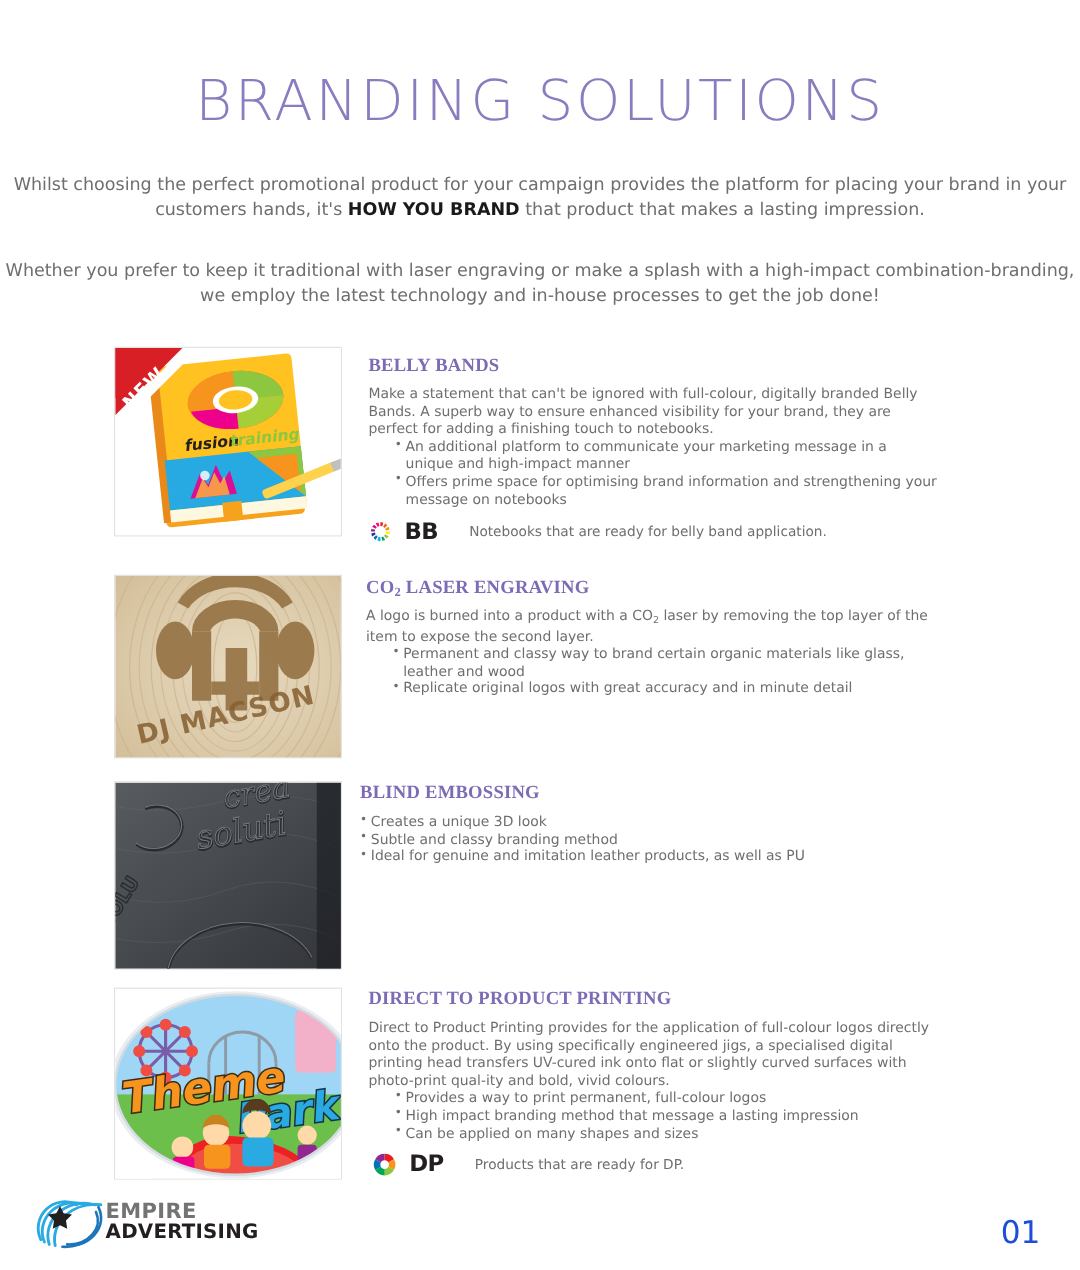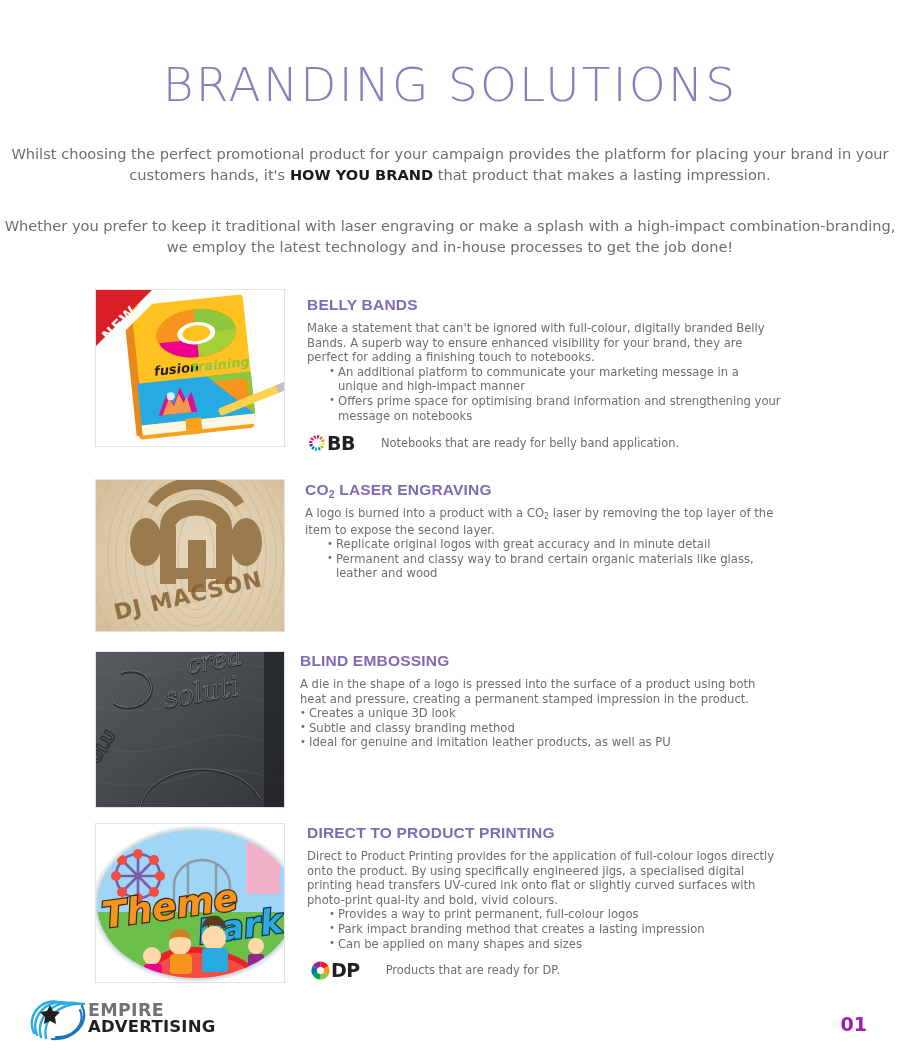--- a/index.html
+++ b/index.html
@@ -58,21 +58,21 @@
   }
   .body-col {
     position: absolute;
   }
   .sec-head {
     font-size: 15.5px;
     font-weight: bold;
     color: #7d6bb5;
     letter-spacing: 0.2px;
     margin: 0 0 7px 0;
-    font-family: Liberation Sans, sans-serif;
+    font-family: Liberation Serif, serif;
   }
   .sec-head sub {
     font-size: 10.5px;
     vertical-align: baseline;
     position: relative;
     top: 3px;
   }
   .sec-para {
     font-size: 11.6px;
     line-height: 14.6px;
@@ -110,21 +110,21 @@
 
   
   .badge-row {
     position: absolute;
     display: flex;
     align-items: center;
   }
   .badge-mark {
     display: flex;
     align-items: center;
-    gap: 1px;
+    gap: 11px;
   }
   .badge-label {
     font-size: 19px;
     font-weight: bold;
     color: #231f20;
     letter-spacing: -0.5px;
     font-family: "DejaVu Sans", sans-serif;
   }
   .badge-text {
     font-size: 11.4px;
@@ -158,23 +158,23 @@
     font-size: 16.5px;
     font-weight: bold;
     color: #231f20;
     letter-spacing: 0.2px;
     font-family: "DejaVu Sans", sans-serif;
   }
   .page-num {
     position: absolute;
     right: 33px;
     top: 1013px;
-    font-size: 19px;
-    font-weight: bold;
-    color: #a21caf;
+    font-size: 26px;
+    font-weight: normal;
+    color: #1d4ed8;
     font-family: "DejaVu Sans", sans-serif;
   }
 </style>
 </head>
 <body>
 
 <div class="page-title">BRANDING SOLUTIONS</div>
 
 <div class="intro intro-1">
   <span>Whilst choosing the perfect promotional product for your campaign provides the platform for placing your brand in your customers hands, it's </span><b>HOW YOU BRAND</b><span> that product that makes a lasting impression.</span>
@@ -321,22 +321,22 @@
       </g>
       <rect x="0" y="0" width="190" height="153" fill="#000" opacity="0.03"></rect>
     </svg>
   </div>
 </div>
 
 <div class="body-col" style="left:305px; top:481px; width:478px;">
   <div class="sec-head"><span>CO</span><sub>2</sub><span> LASER ENGRAVING</span></div>
   <p class="sec-para"><span>A logo is burned into a product with a CO</span><sub>2</sub><span> laser by removing the top layer of the item to expose the second layer.</span></p>
   <ul class="bullets indented">
+    <li>Permanent and classy way to brand certain organic materials like glass, leather and wood</li>
     <li>Replicate original logos with great accuracy and in minute detail</li>
-    <li>Permanent and classy way to brand certain organic materials like glass, leather and wood</li>
   </ul>
 </div>
 
 <div class="thumb" style="left:95px; top:651px; width:190px; height:157px;">
   <div class="thumb-inner">
     <svg viewBox="0 0 190 157" width="190" height="157" preserveAspectRatio="none">
       <defs>
         <linearGradient id="lea" x1="0" y1="0" x2="1" y2="1">
           <stop offset="0%" stop-color="#5d6166"></stop>
           <stop offset="45%" stop-color="#4b4f54"></stop>
@@ -369,21 +369,20 @@
       <path d="M44 157 a62 44 0 0 1 120 -10" fill="none" stroke="#2b2e32" stroke-width="2.5"></path>
       <path d="M44 156 a62 44 0 0 1 120 -10" fill="none" stroke="#767a80" stroke-width="0.9"></path>
       <rect x="168" y="0" width="22" height="157" fill="#21242a" opacity="0.75"></rect>
       <rect x="0" y="0" width="190" height="157" fill="#000" opacity="0.05"></rect>
     </svg>
   </div>
 </div>
 
 <div class="body-col" style="left:300px; top:652px; width:480px;">
   <div class="sec-head">BLIND EMBOSSING</div>
-  <p class="sec-para">A die in the shape of a logo is pressed into the surface of a product using both heat and pressure, creating a permanent stamped impression in the product.</p>
   <ul class="bullets">
     <li>Creates a unique 3D look</li>
     <li>Subtle and classy branding method</li>
     <li>Ideal for genuine and imitation leather products, as well as PU</li>
   </ul>
 </div>
 
 <div class="thumb" style="left:95px; top:823px; width:190px; height:160px;">
   <div class="thumb-inner">
     <svg viewBox="0 0 190 160" width="190" height="160" preserveAspectRatio="none">
@@ -447,21 +446,21 @@
       <ellipse cx="100" cy="80" rx="100" ry="75" fill="none" stroke="#d4dbe0" stroke-width="2"></ellipse>
     </svg>
   </div>
 </div>
 
 <div class="body-col" style="left:307px; top:824px; width:470px;">
   <div class="sec-head">DIRECT TO PRODUCT PRINTING</div>
   <p class="sec-para">Direct to Product Printing provides for the application of full-colour logos directly onto the product. By using specifically engineered jigs, a specialised digital printing head transfers UV-cured ink onto flat or slightly curved surfaces with photo-print qual-ity and bold, vivid colours.</p>
   <ul class="bullets indented">
     <li>Provides a way to print permanent, full-colour logos</li>
-    <li>Park impact branding method that creates a lasting impression</li>
+    <li>High impact branding method that message a lasting impression</li>
     <li>Can be applied on many shapes and sizes</li>
   </ul>
 </div>
 
 <div class="badge-row" style="left:311px; top:959px;">
   <span class="badge-mark">
     <svg width="19" height="19" viewBox="0 0 19 19">
       <g transform="translate(9.5,9.5)">
         <path d="M0 0 L0 -9 A9 9 0 0 1 7.8 -4.5 Z" fill="#ed1c24"></path>
         <path d="M0 0 L7.8 -4.5 A9 9 0 0 1 7.8 4.5 Z" fill="#f7941e"></path>

